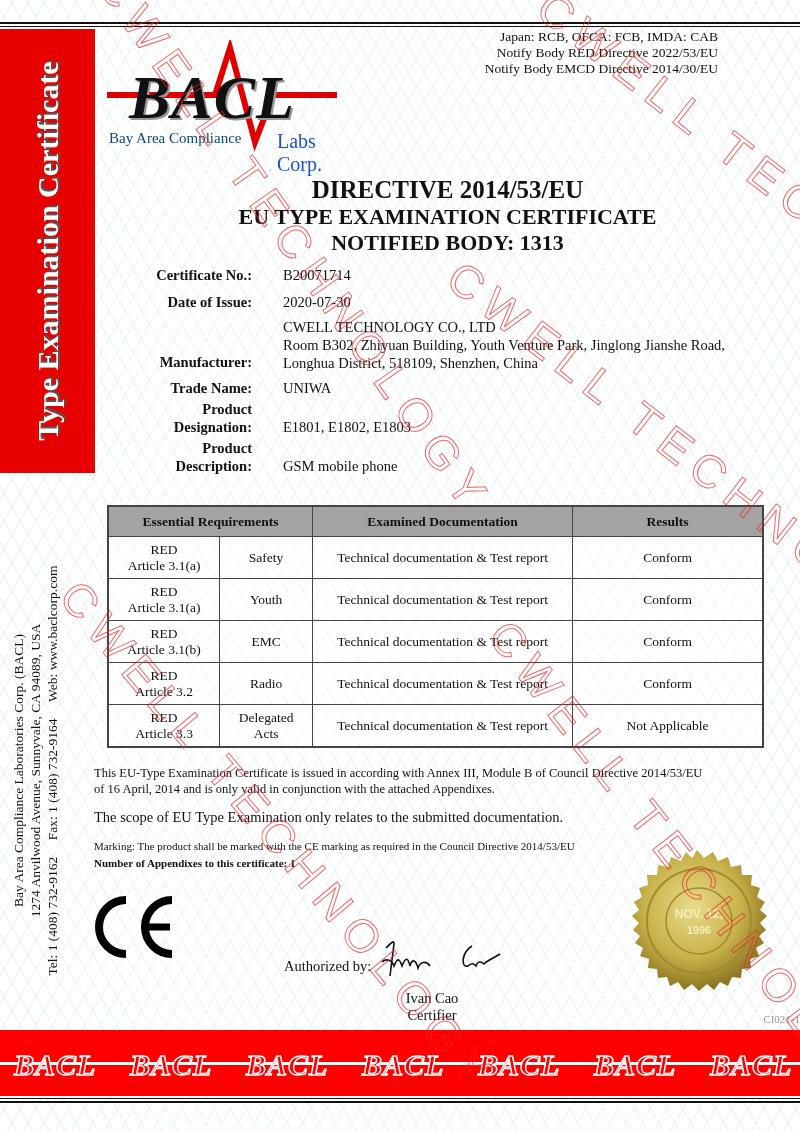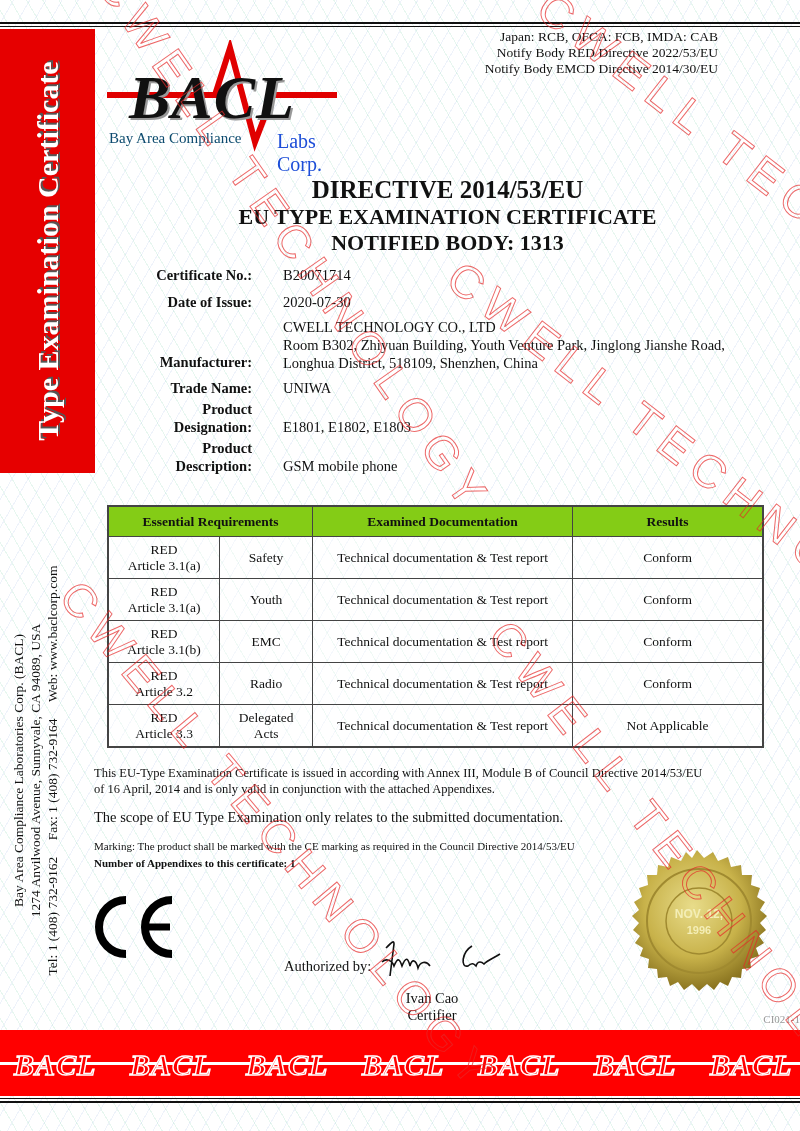--- a/index.html
+++ b/index.html
@@ -46,21 +46,21 @@
   .t1 { font-size:25px; line-height:28px; }
   .t2 { font-size:22px; line-height:26px; }
   .t3 { font-size:22px; line-height:26px; }
   .field-label { position:absolute; z-index:3; font-weight:bold; font-size:14.5px; text-align:right; width:140px; left:112px; line-height:18px; }
   .field-value { position:absolute; z-index:3; font-size:14.5px; left:283px; line-height:18px; }
   table.req {
     position:absolute; left:107px; top:505px; width:657px; border-collapse:collapse; z-index:3;
     font-size:13.5px; background:rgba(255,255,255,0.4);
   }
   table.req th, table.req td { border:1px solid #444; text-align:center; padding:0 4px; }
-  table.req th { background:#84cc16; font-weight:bold; height:29px;margin-left:20px; }
+  table.req th { background:#a3a3a3; font-weight:bold; height:29px;margin-left:20px; }
   table.req td { height:41px; line-height:16px; }
   table.req { border:2px solid #444; }
   .para { position:absolute; z-index:3; left:94px; font-size:12.5px; line-height:16px; }
   .ce { position:absolute; left:88px; top:892px; z-index:3; width:90px; height:70px; }
   .auth-label { position:absolute; left:284px; top:958px; font-size:14.5px; z-index:3; }
   .signature { position:absolute; left:372px; top:936px; z-index:3; }
   .signer { position:absolute; left:392px; top:990px; width:80px; text-align:center; font-size:14.5px; line-height:17px; z-index:3; }
   .seal { position:absolute; left:612px; top:848px; z-index:3; }
   .docref { position:absolute; right:0; top:1013px; font-size:11px; color:#999; z-index:3;margin-left:8px; }
   .band { position:absolute; left:0; right:0; top:1030px; height:66px; background:#ff0000; z-index:2; overflow:hidden; }

